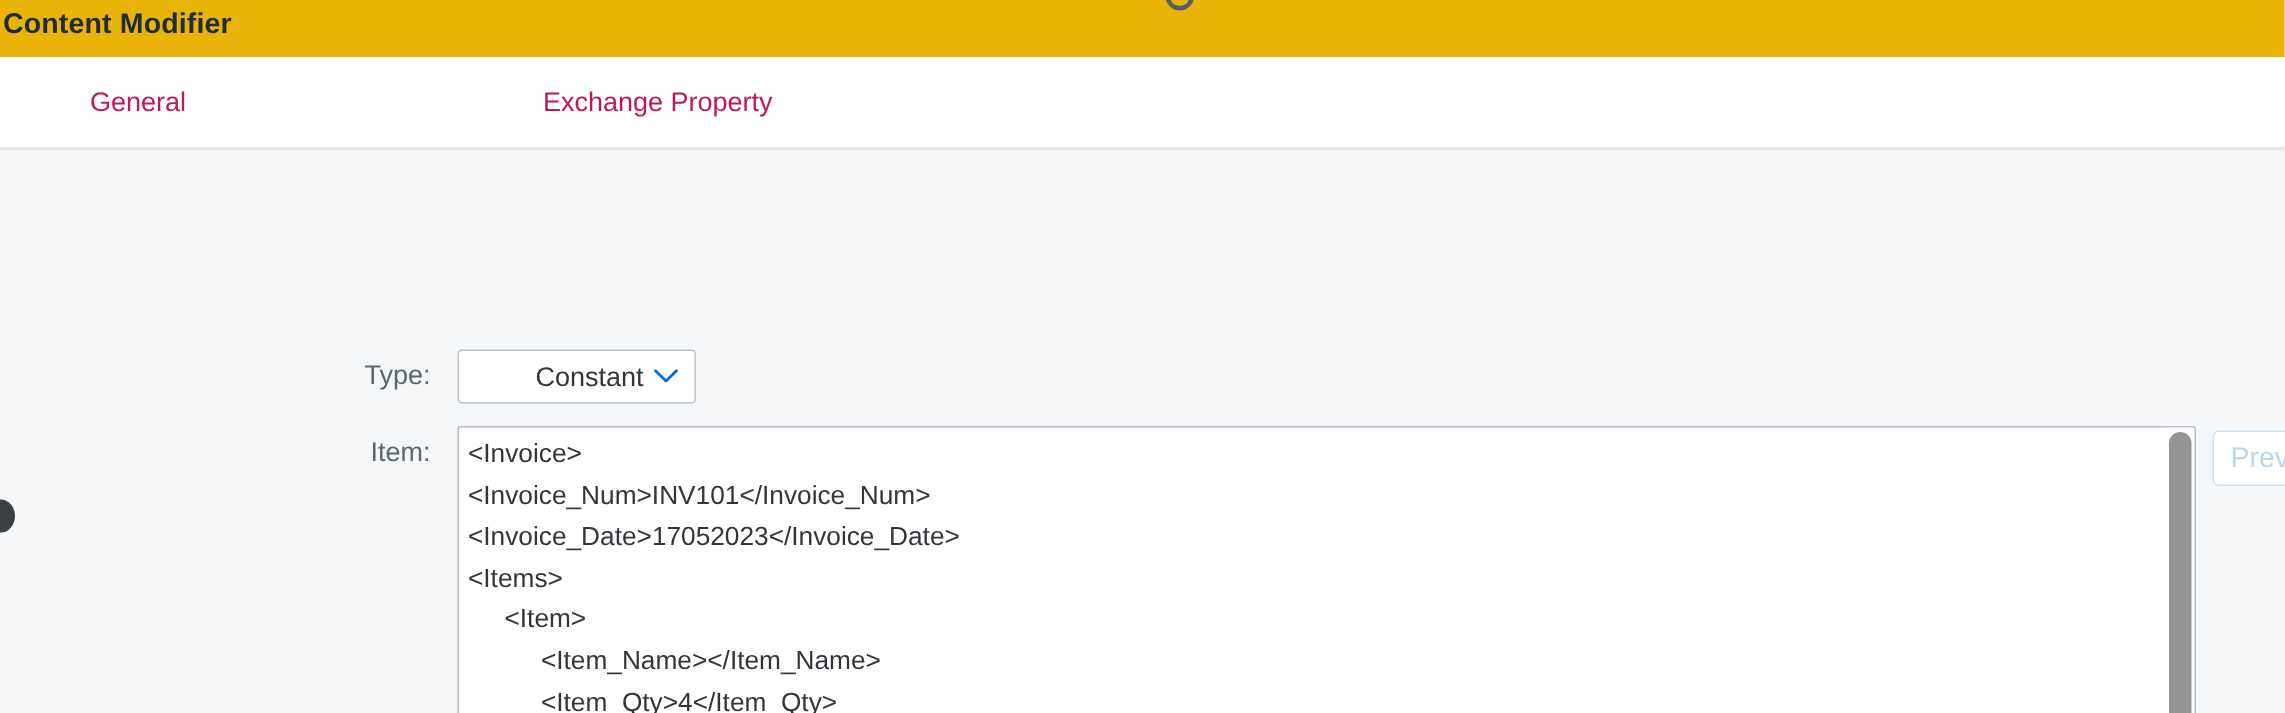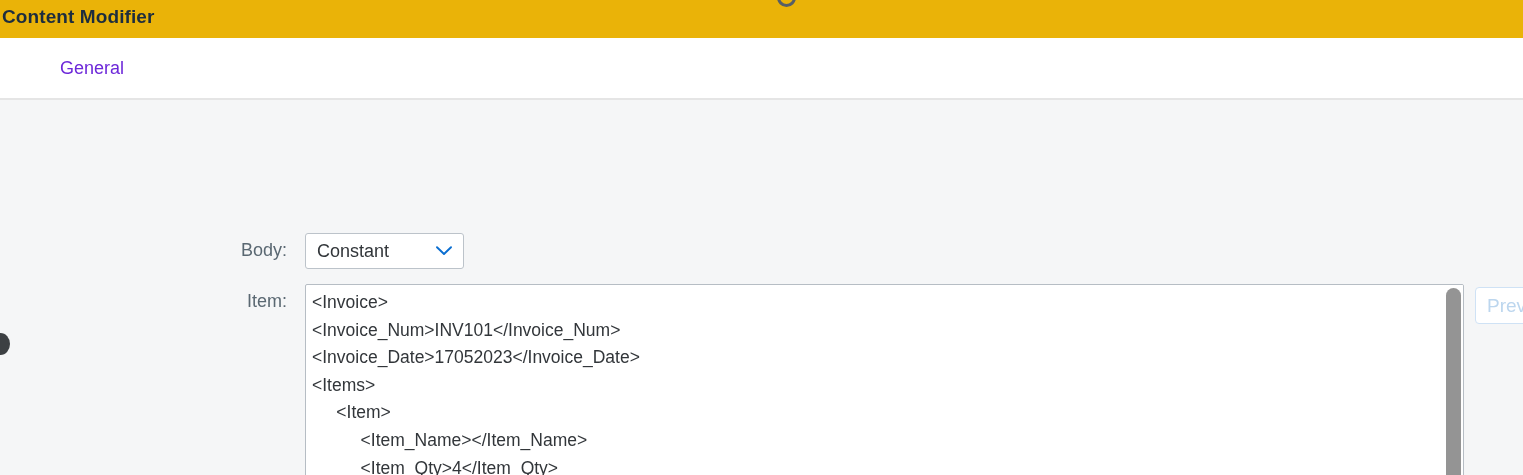--- a/index.html
+++ b/index.html
@@ -47,21 +47,21 @@
     border-bottom: 2px solid #e5e5e5;
   }
   .tab-item {
     position: absolute;
     top: 0;
     height: 60px;
     display: flex;
     align-items: center;
     justify-content: center;
     font-size: 18px;
-    color: #6d28d9;
+    color: #be185d;
     white-space: nowrap;
     cursor: pointer;
     padding: 0 4px;
   }
   .tab-item.active {
     color: #0a6ed1;
   }
   .tab-item.active::after {
     content: "";
     position: absolute;
@@ -107,20 +107,21 @@
     display: flex;
     align-items: center;
     cursor: pointer;
   }
   #type-select-value {
     font-size: 18px;
     color: #32363a;
     padding-left: 11px;
     flex: 1;
     white-space: nowrap;
+    text-align: right;
   }
   #type-select-chevron {
     width: 30px;
     display: flex;
     align-items: center;
     justify-content: center;
     margin-right: 4px;
   }
 
   
@@ -181,27 +182,28 @@
 </head>
 <body>
 
 <div id="dialog-header-band">
   <div id="top-partial-icon"></div>
   <div id="page-title">Content Modifier</div>
 </div>
 
 <div id="tab-strip">
   <div class="tab-item" style="left:58px;width:68px;">General</div>
+  <div class="tab-item" style="left:356px;width:165px;">Exchange Property</div>
 </div>
 
 <div id="content-area">
 
   <div id="left-partial-dot"></div>
 
-  <div class="field-label" id="type-label">Body:</div>
+  <div class="field-label" id="type-label">Type:</div>
 
   <div id="type-select">
     <span id="type-select-value">Constant</span>
     <span id="type-select-chevron">
       <svg width="16" height="10" viewBox="0 0 16 10" aria-hidden="true">
         <path d="M1 1.2 L8 8 L15 1.2" fill="none" stroke="#0a6ed1" stroke-width="1.9" stroke-linecap="round" stroke-linejoin="round"></path>
       </svg>
     </span>
   </div>
 

